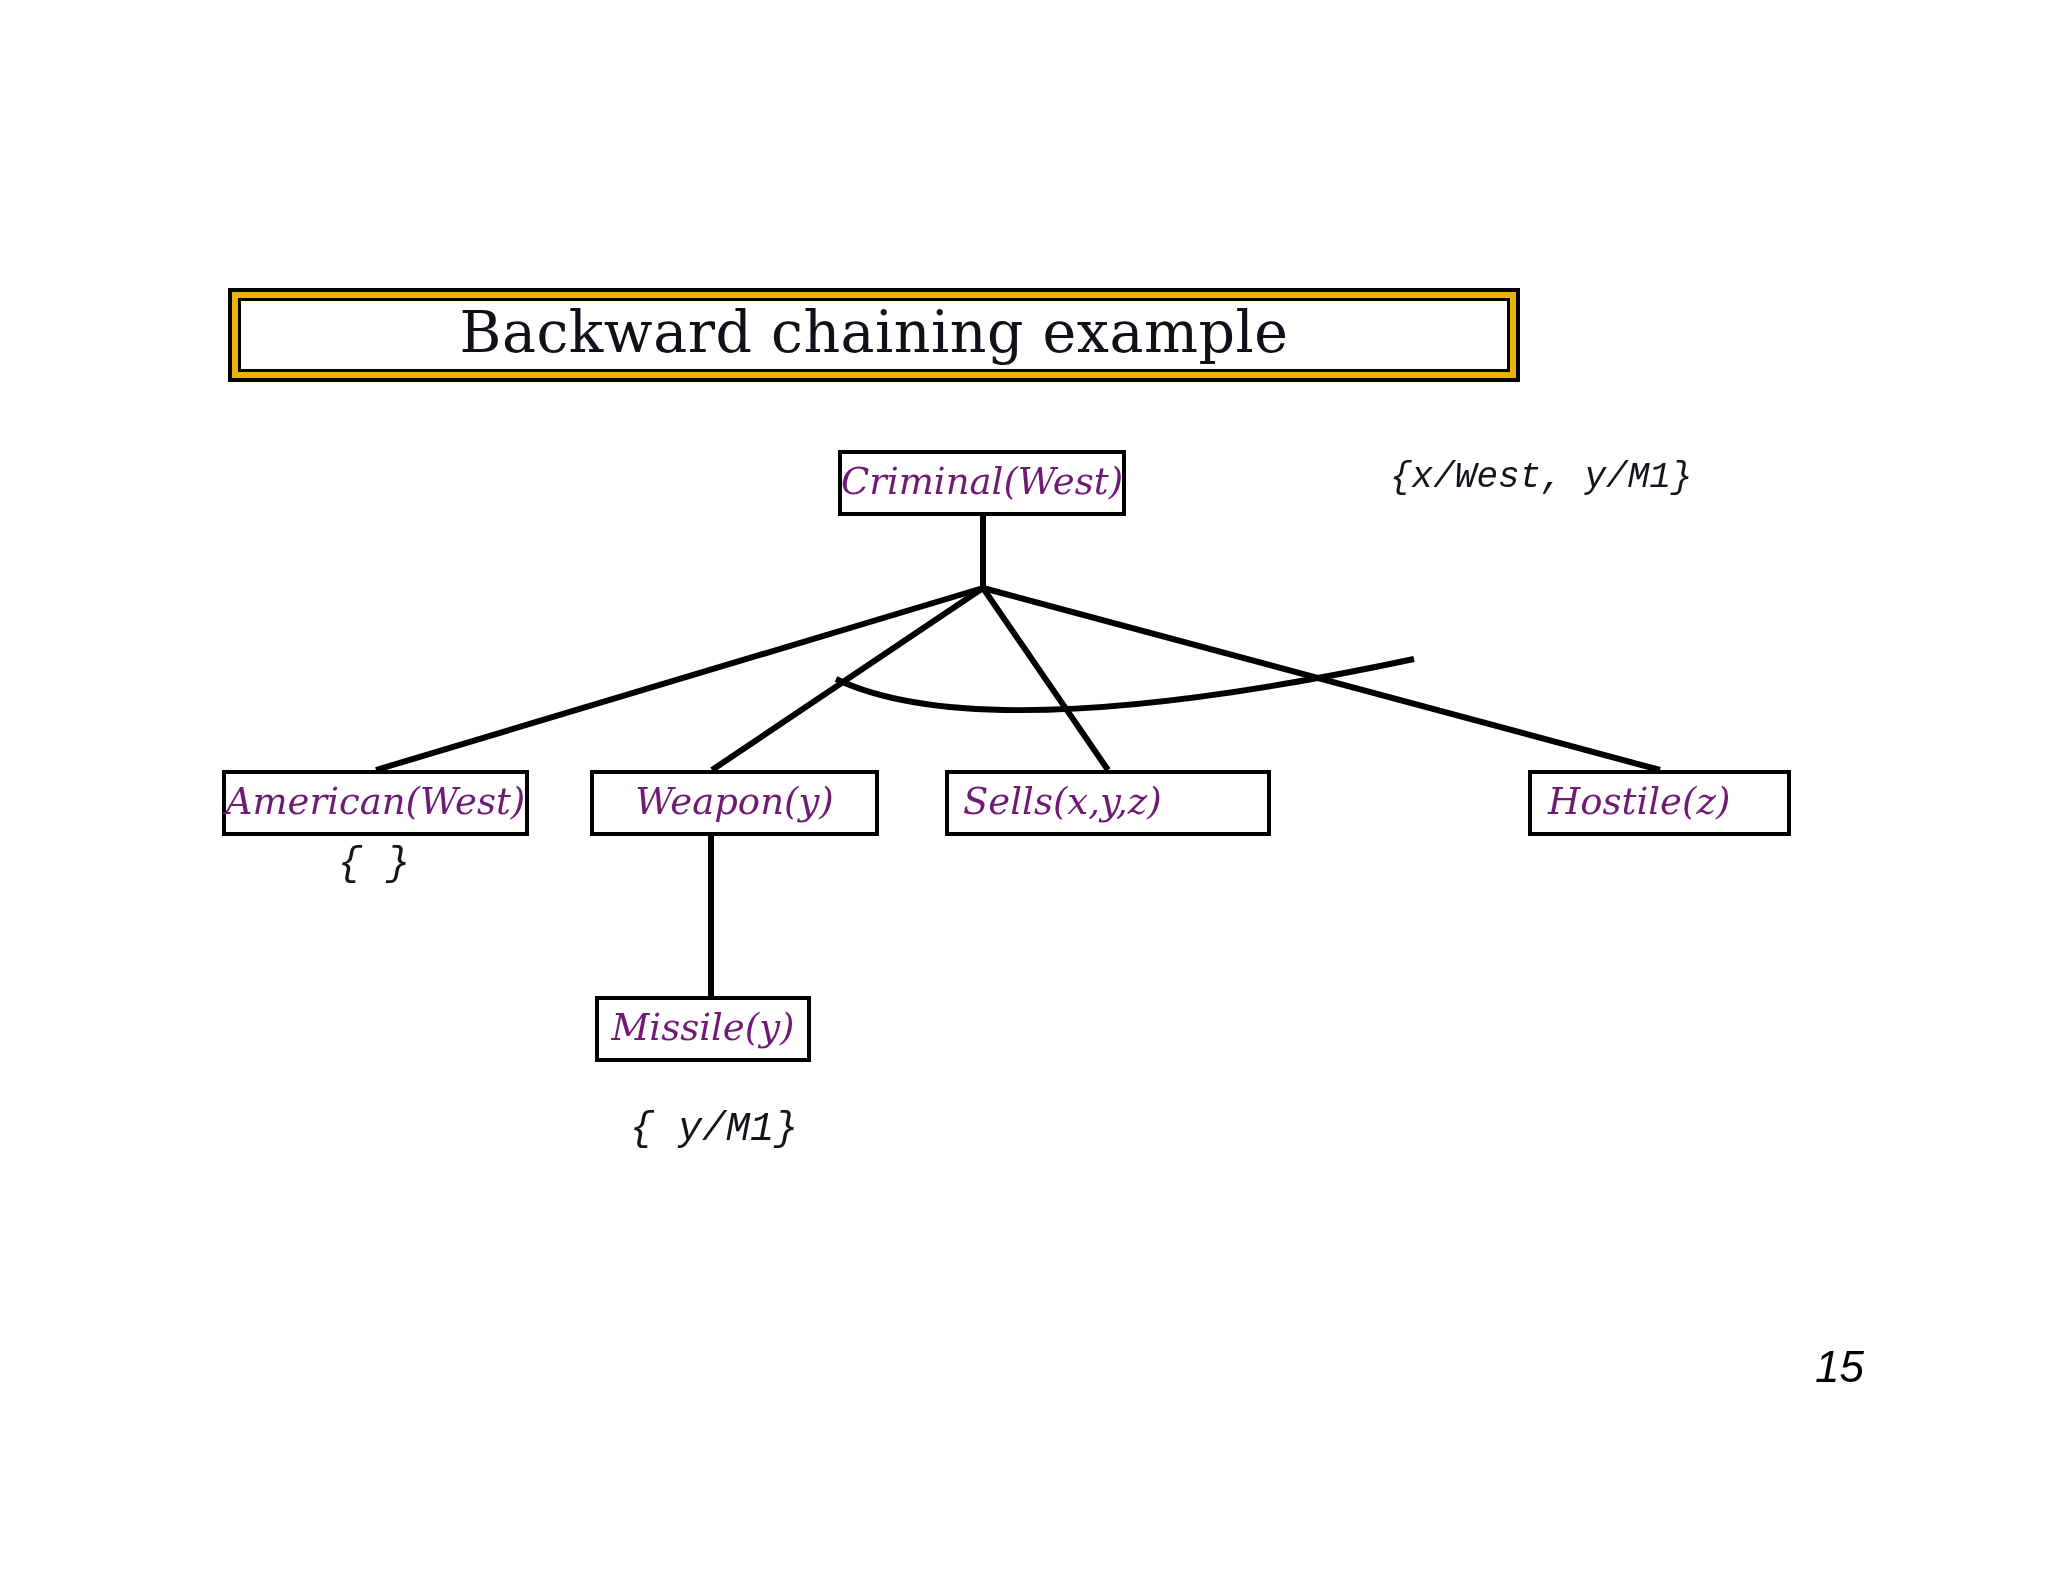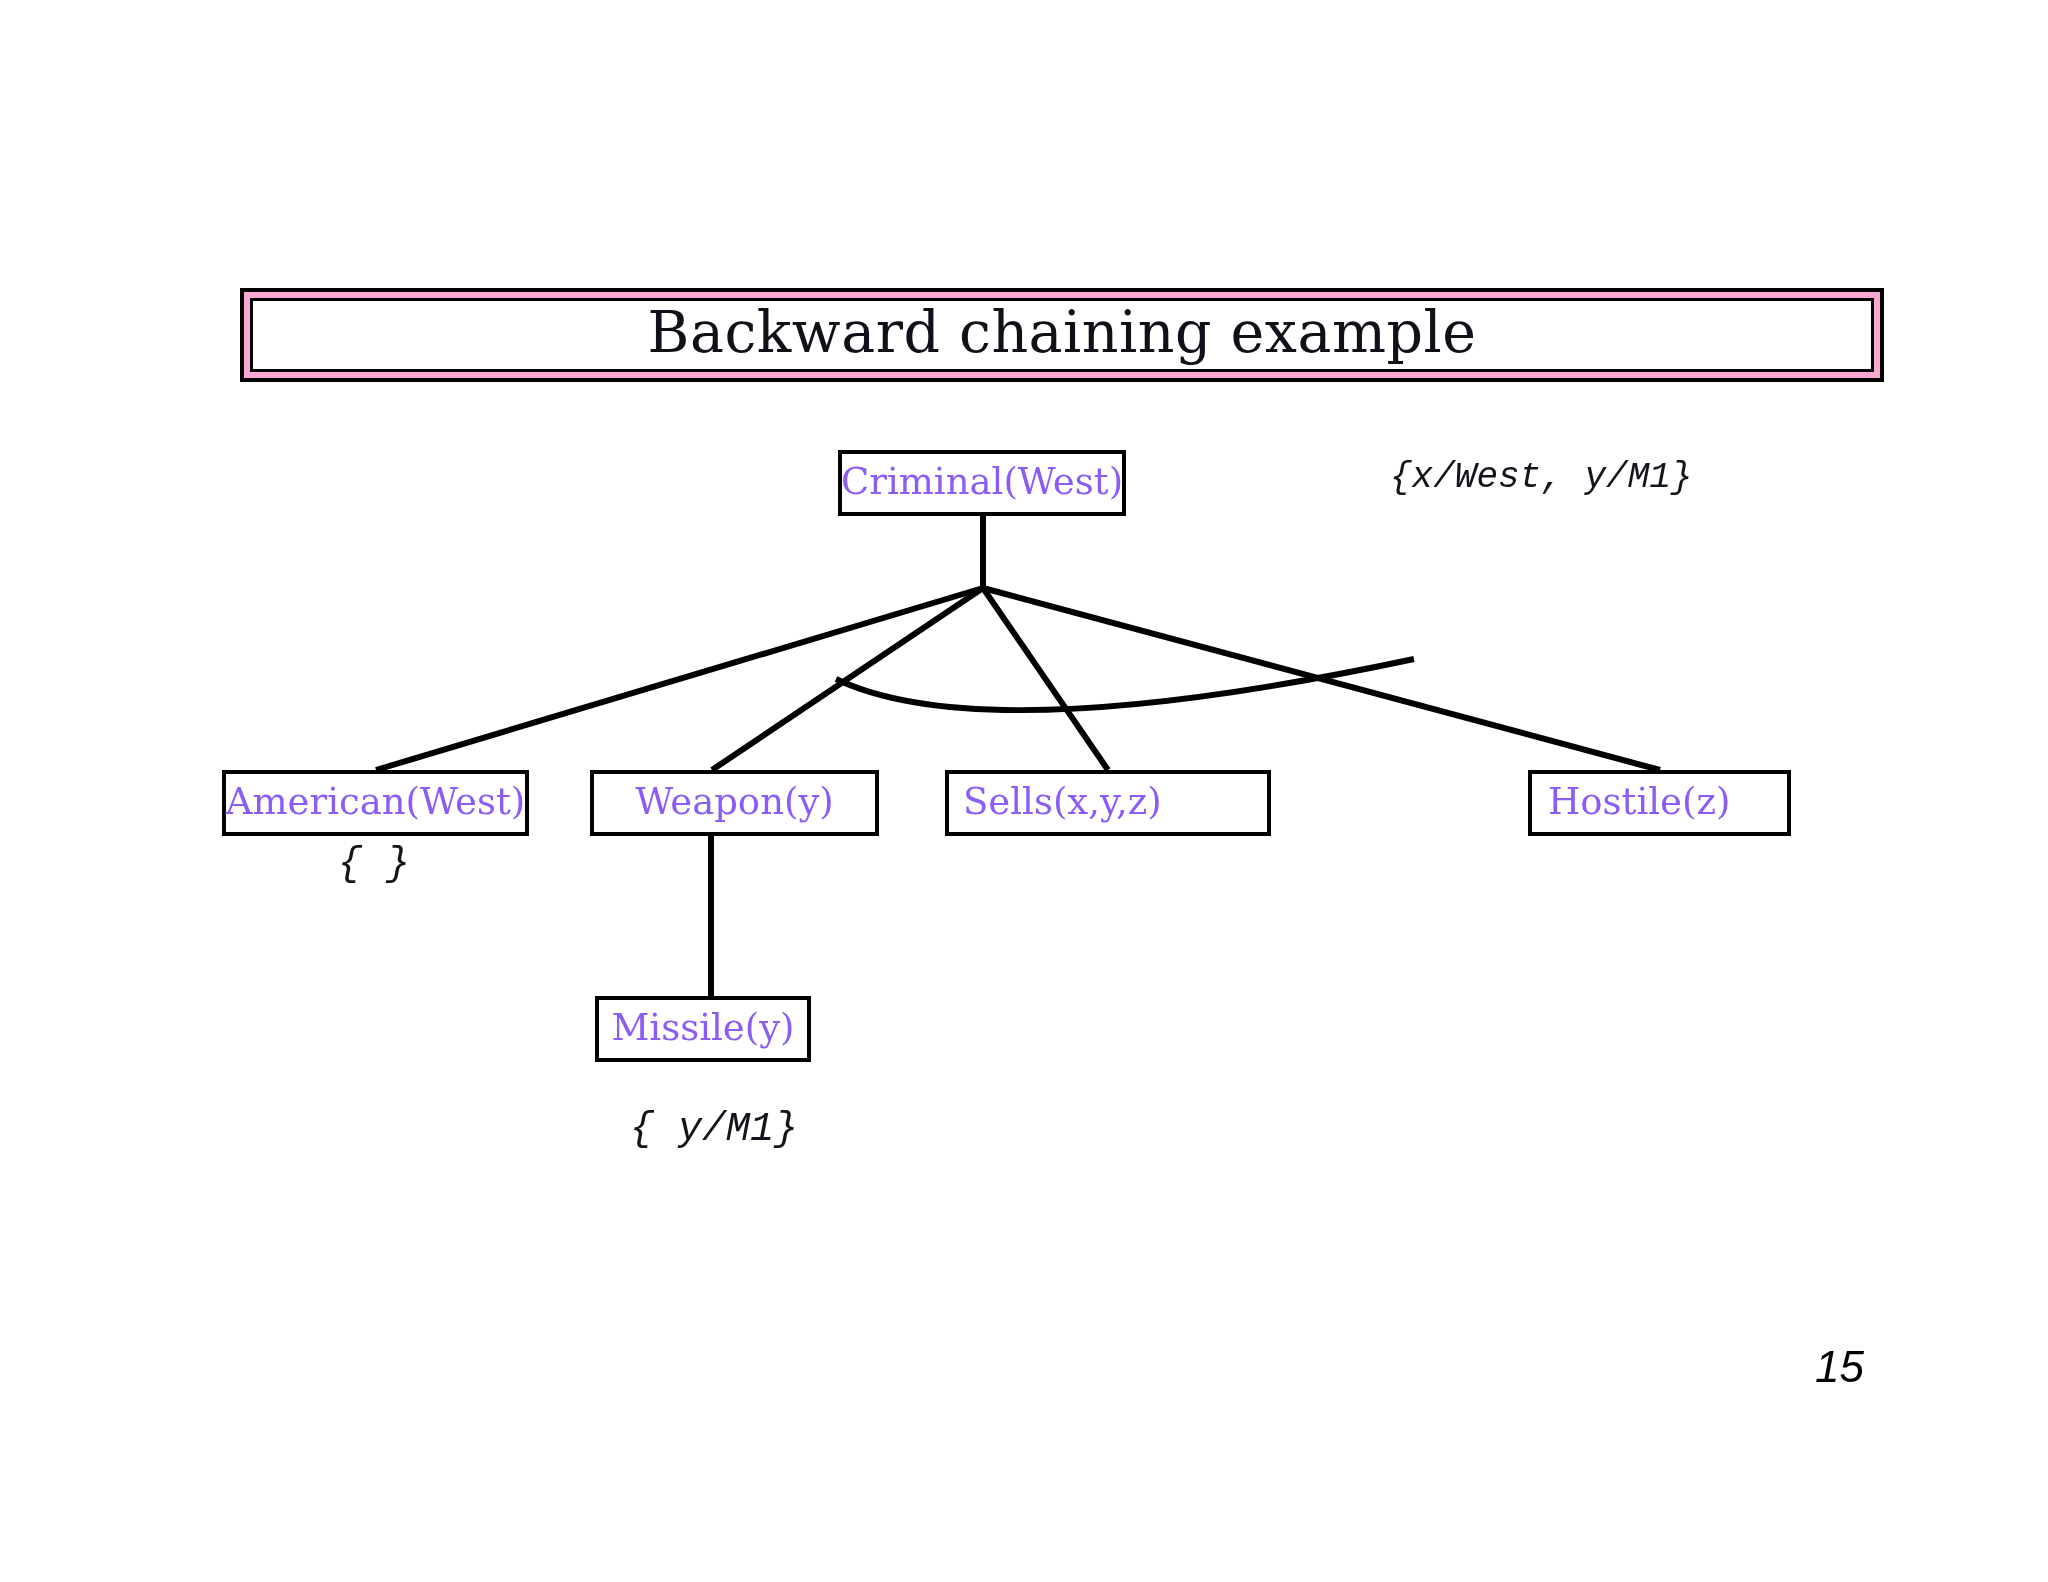--- a/index.html
+++ b/index.html
@@ -15,27 +15,27 @@
     position: relative;
     width: 2048px;
     height: 1582px;
     background: #ffffff;
     overflow: hidden;
   }
 
   
   .title-frame {
     position: absolute;
-    left: 240px;
+    left: 228px;
     top: 288px;
-    width: 1644px;
+    width: 1292px;
     height: 94px;
     border: 4px solid #000000;
     box-sizing: border-box;
-    background: #f9a8d4;
+    background: #eab308;
   }
   .title-inner {
     position: absolute;
     left: 6px;
     top: 6px;
     right: 6px;
     bottom: 6px;
     border: 3px solid #000000;
     box-sizing: border-box;
     background: #ffffff;
@@ -70,23 +70,24 @@
     border: 4px solid #000000;
     box-sizing: border-box;
     background: #ffffff;
     display: flex;
     align-items: center;
     white-space: nowrap;
     overflow: visible;
   }
   .node-label {
     font-family: "DejaVu Serif", "Liberation Serif", serif;
+    font-style: italic;
     font-size: 37px;
     line-height: 1;
-    color: #8b5cf6;
+    color: #701a75;
     position: relative;
     top: -2px;
   }
   .node.center { justify-content: center; }
   .node.left   { justify-content: flex-start; padding-left: 16px; }
 
   
   #node-criminal { left: 838px;  top: 450px;  width: 288px; height: 66px; }
   #node-american { left: 222px;  top: 770px;  width: 307px; height: 66px; }
   #node-weapon   { left: 590px;  top: 770px;  width: 289px; height: 66px; }

